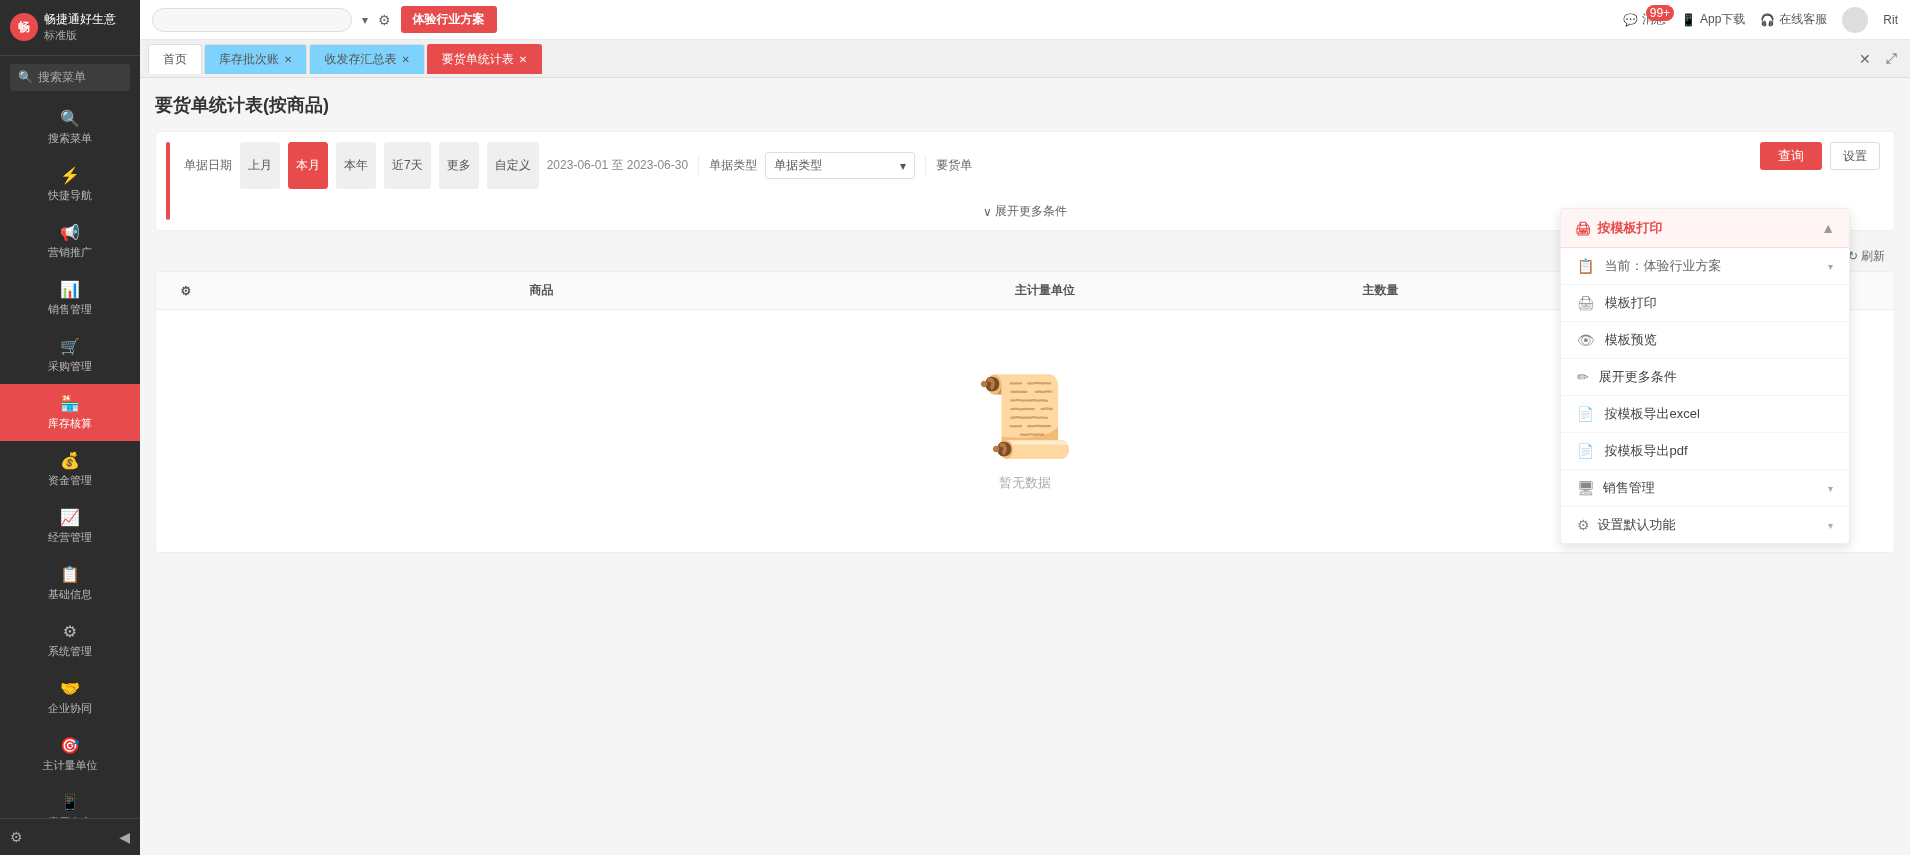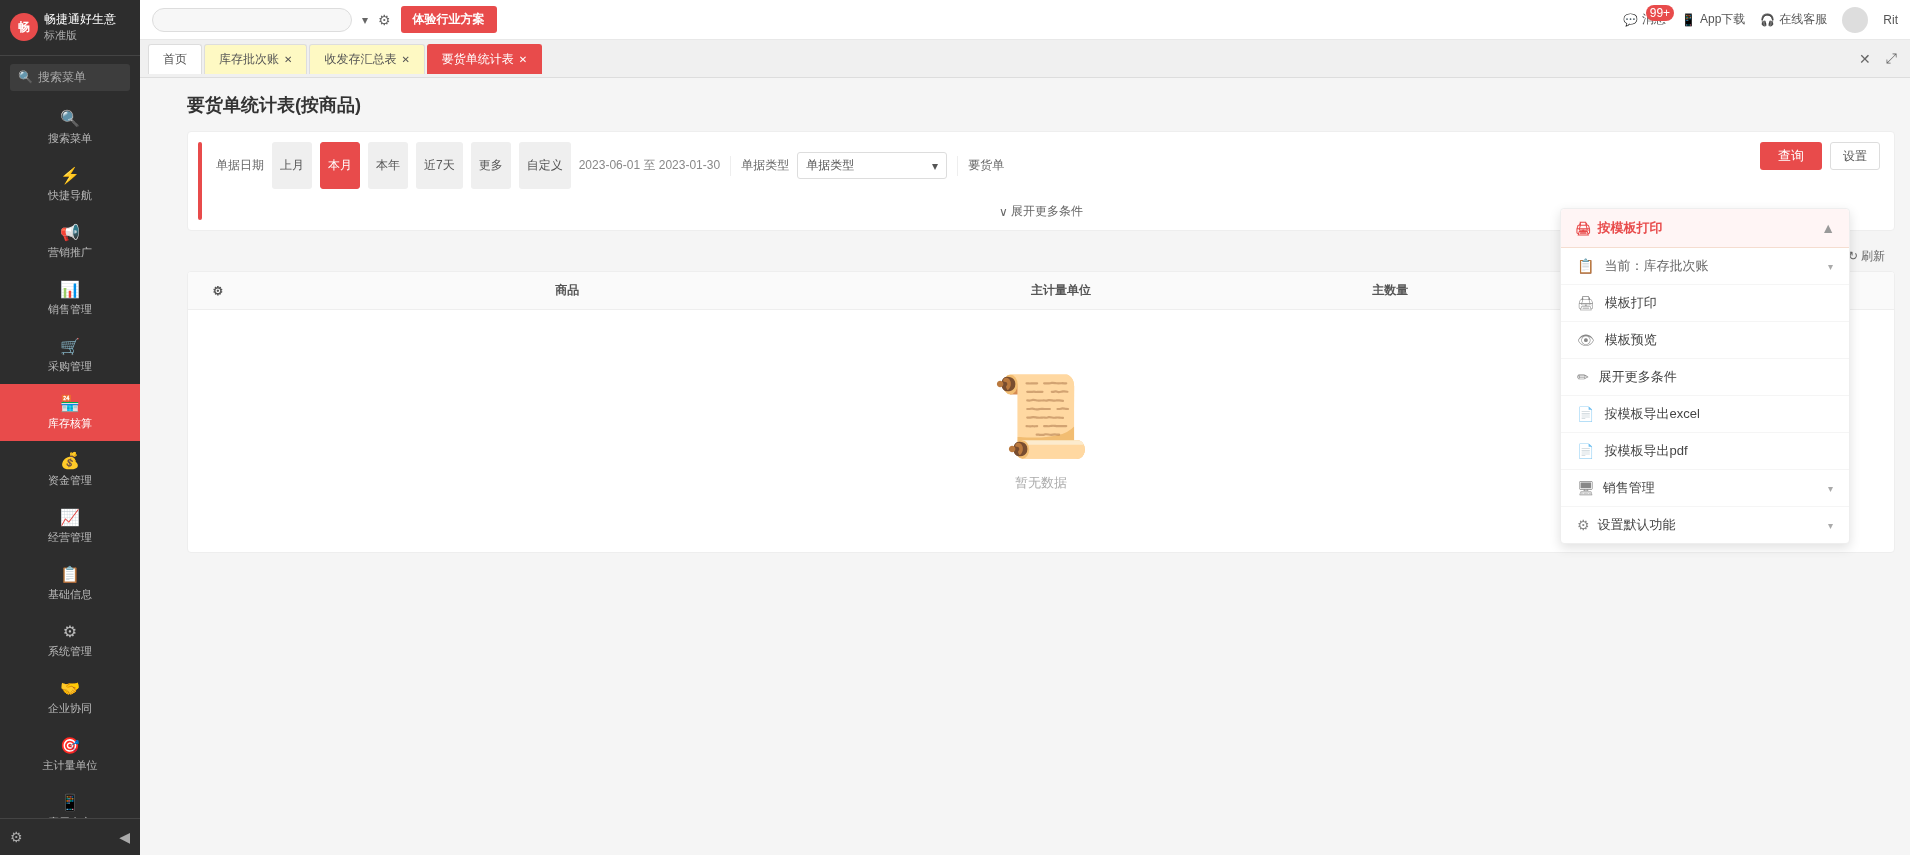--- a/index.html
+++ b/index.html
@@ -33,29 +33,29 @@
     .topbar-gear { color: #666; font-size: 14px; cursor: pointer; }
     .topbar-trial-btn { background: #e84b4b; color: white; border: none; padding: 5px 12px; border-radius: 3px; font-size: 12px; cursor: pointer; font-weight: bold; }
     .topbar-right { margin-left: auto; display: flex; align-items: center; gap: 15px; }
     .topbar-right-item { display: flex; align-items: center; gap: 4px; font-size: 12px; color: #555; cursor: pointer; position: relative; }
     .badge { background: #e84b4b; color: white; font-size: 12px; border-radius: 8px; padding: 1px 4px; position: absolute; top: -6px; right: -8px; }
     .topbar-avatar { width: 26px; height: 26px; border-radius: 50%; background: #ddd; }
     .topbar-username { font-size: 12px; color: #555; }
 
     
     .tabbar { height: 38px; background: #f0f0f0; display: flex; align-items: center; padding: 0 8px; gap: 0; border-bottom: 1px solid #ddd; }
-    .tab { display: flex; align-items: center; gap: 5px; padding: 0 14px; height: 30px; background: #fef9c3; border-radius: 3px 3px 0 0; font-size: 12px; color: #555; cursor: pointer; margin-right: 2px; border: 1px solid #ddd; border-bottom: none; }
+    .tab { display: flex; align-items: center; gap: 5px; padding: 0 14px; height: 30px; background: #7dd3fc; border-radius: 3px 3px 0 0; font-size: 12px; color: #555; cursor: pointer; margin-right: 2px; border: 1px solid #ddd; border-bottom: none; }
     .tab.active { background: #e84b4b; color: white; border-color: #e84b4b; }
     .tab.home { background: #fff; color: #555; }
     .tab-close { font-size: 10px; cursor: pointer; color: inherit; }
     .tabbar-actions { margin-left: auto; display: flex; gap: 5px; }
     .tabbar-action-btn { background: none; border: none; font-size: 14px; cursor: pointer; color: #666; padding: 2px 5px; }
 
     
-    .page-content { flex: 1; padding: 15px; background: #f5f5f5; overflow: hidden; position: relative; margin-left: 32px; }
+    .page-content { flex: 1; padding: 15px; background: #f5f5f5; overflow: hidden; position: relative; }
     .page-title { font-size: 18px; font-weight: bold; color: #333; margin-bottom: 14px; }
     .filter-bar { background: #fff; border: 1px solid #eee; border-radius: 4px; padding: 10px 14px; margin-bottom: 10px; display: flex; align-items: center; gap: 10px; flex-wrap: wrap; position: relative; }
     .filter-section { display: flex; align-items: center; gap: 8px; }
     .filter-label { font-size: 12px; color: #666; }
     .filter-date-btn { font-size: 12px; color: #555; cursor: pointer; padding: 14px 7px; border-radius: 3px; border: 1px solid transparent; }
     .filter-date-btn.active { background: #e84b4b; color: white; border-color: #e84b4b; }
     .filter-date-range { font-size: 12px; color: #888; }
     .filter-divider { width: 1px; height: 20px; background: #eee; }
     .filter-type-select { border: 1px solid #ddd; border-radius: 3px; padding: 4px 8px; font-size: 12px; color: #555; min-width: 150px; cursor: pointer; background: #fff; display: flex; align-items: center; justify-content: space-between; }
     .filter-expand-row { width: 100%; display: flex; justify-content: center; }
@@ -230,21 +230,21 @@
     <div class="filter-bar">
       <div style="position:absolute;left:10px;top:10px;bottom:10px;width:4px;background:#e84b4b;border-radius:2px;"></div>
       <div class="filter-section" style="padding-left:14px;">
         <span class="filter-label">单据日期</span>
         <button class="filter-date-btn">上月</button>
         <button class="filter-date-btn active">本月</button>
         <button class="filter-date-btn">本年</button>
         <button class="filter-date-btn">近7天</button>
         <button class="filter-date-btn">更多</button>
         <button class="filter-date-btn">自定义</button>
-        <span class="filter-date-range">2023-06-01 至 2023-01-30</span>
+        <span class="filter-date-range">2023-06-01 至 2023-06-30</span>
       </div>
       <div class="filter-divider"></div>
       <div class="filter-section">
         <span class="filter-label">单据类型</span>
         <div class="filter-type-select">
           <span>单据类型</span>
           <span>▾</span>
         </div>
       </div>
       <div class="filter-divider"></div>
@@ -297,21 +297,21 @@
     <div class="print-dropdown">
       <div class="print-dropdown-header">
         <div class="print-dropdown-title">
           <span>🖨</span>
           <span>按模板打印</span>
         </div>
         <button class="print-dropdown-close">▲</button>
       </div>
       <div class="print-dropdown-item sub">
         <span class="print-item-icon">📋</span>
-        <span>当前：库存批次账</span>
+        <span>当前：体验行业方案</span>
         <span style="margin-left:auto;" class="chevron-right">▾</span>
       </div>
       <div class="print-dropdown-item">
         <span class="print-item-icon">🖨</span>
         <span>模板打印</span>
       </div>
       <div class="print-dropdown-item">
         <span class="print-item-icon">👁</span>
         <span>模板预览</span>
       </div>

